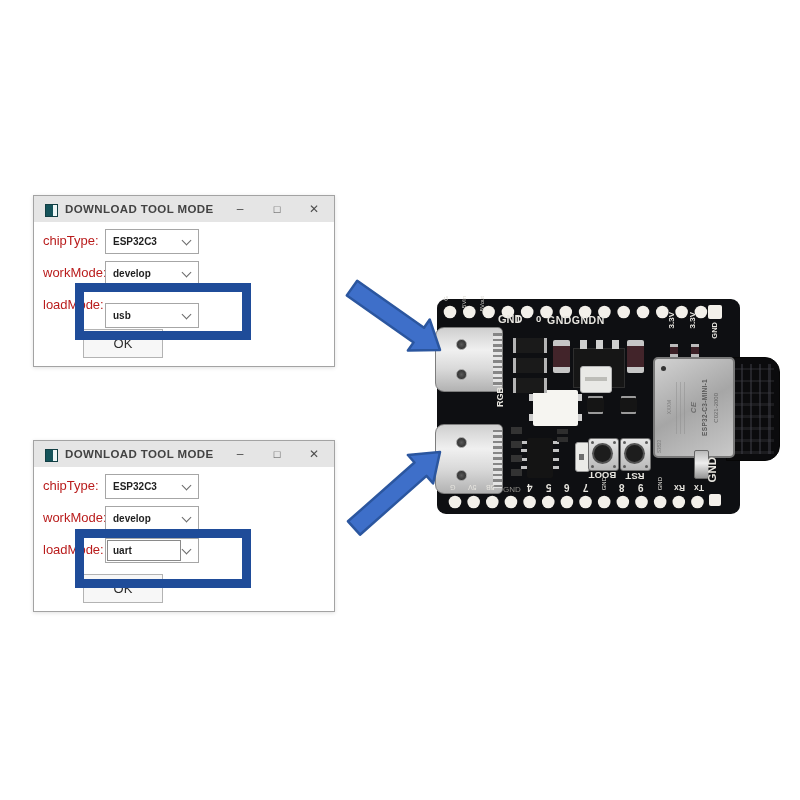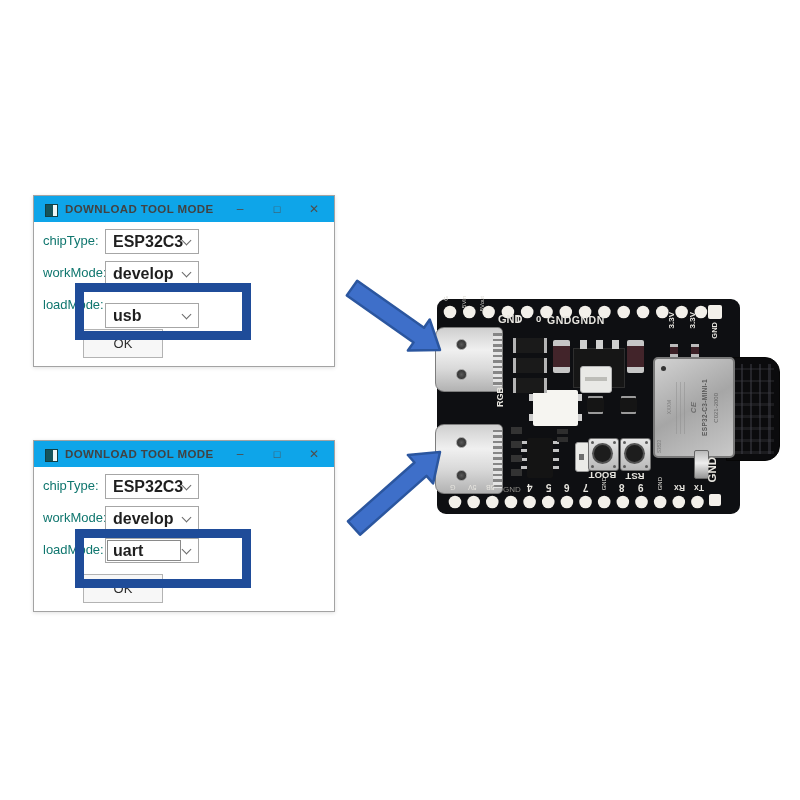--- a/index.html
+++ b/index.html
@@ -2,32 +2,32 @@
 <html><head>
 <meta charset="utf-8">
 <style>
   html,body{margin:0;padding:0;background:#fff;}
   .canvas{position:relative;width:800px;height:800px;background:#ffffff;overflow:hidden;
           font-family:"Liberation Sans",sans-serif;}
 
   
   .dialog{position:absolute;left:33px;width:300px;height:170px;background:#fff;
           border:1px solid #a3a3a3;box-shadow:0 1px 4px rgba(0,0,0,.12);z-index:2;}
-  .titlebar{position:absolute;left:0;top:0;right:0;height:26px;background:#0ea5e9;}
+  .titlebar{position:absolute;left:0;top:0;right:0;height:26px;background:#e5e5e5;}
   .appicon{position:absolute;left:11px;top:8px;width:11px;height:11px;
            background:linear-gradient(90deg,#15545b 0 62%,#eef7f7 62%);border:1px solid #123f44;}
   .title{position:absolute;left:31px;top:7px;font-size:11.5px;font-weight:600;color:#424242;
          letter-spacing:.4px;white-space:nowrap;}
   .wbtn{position:absolute;top:4px;width:20px;height:18px;text-align:center;font-size:12px;
         color:#4e4e4e;line-height:18px;cursor:default;}
   .wbtn.min{left:196px;} .wbtn.max{left:233px;font-size:11px;} .wbtn.cls{left:270px;}
 
-  .fieldlabel{position:absolute;left:9px;font-size:13px;color:#0f766e;font-weight:500;}
+  .fieldlabel{position:absolute;left:9px;font-size:13px;color:#b91c1c;font-weight:500;}
   .combo{position:absolute;left:71px;width:92px;height:23px;background:#fff;border:1px solid #a6a6a6;}
-  .combo .val{position:absolute;left:7px;top:0;line-height:23px;font-size:16px;font-weight:600;color:#1f1f1f;}
+  .combo .val{position:absolute;left:7px;top:0;line-height:23px;font-size:10px;font-weight:600;color:#1f1f1f;}
   .chev{position:absolute;right:8px;top:7px;width:6px;height:6px;border-right:1.6px solid #6a6a6a;
         border-bottom:1.6px solid #6a6a6a;transform:rotate(45deg);}
   .innerfocus{position:absolute;left:1px;top:1px;width:72px;height:19px;border:1px solid #8a8a8a;}
   .okbtn{position:absolute;left:49px;top:133px;width:78px;height:27px;background:#f7f7f7;
          border:1px solid #b3b3b3;font-size:13px;color:#2e2e2e;text-align:center;line-height:27px;}
 
   
   .hl{position:absolute;left:75px;width:158px;border:9px solid #1f4c99;z-index:10;pointer-events:none;}
   .hl1{top:283px;height:39px;} .hl2{top:529px;height:41px;}
 

